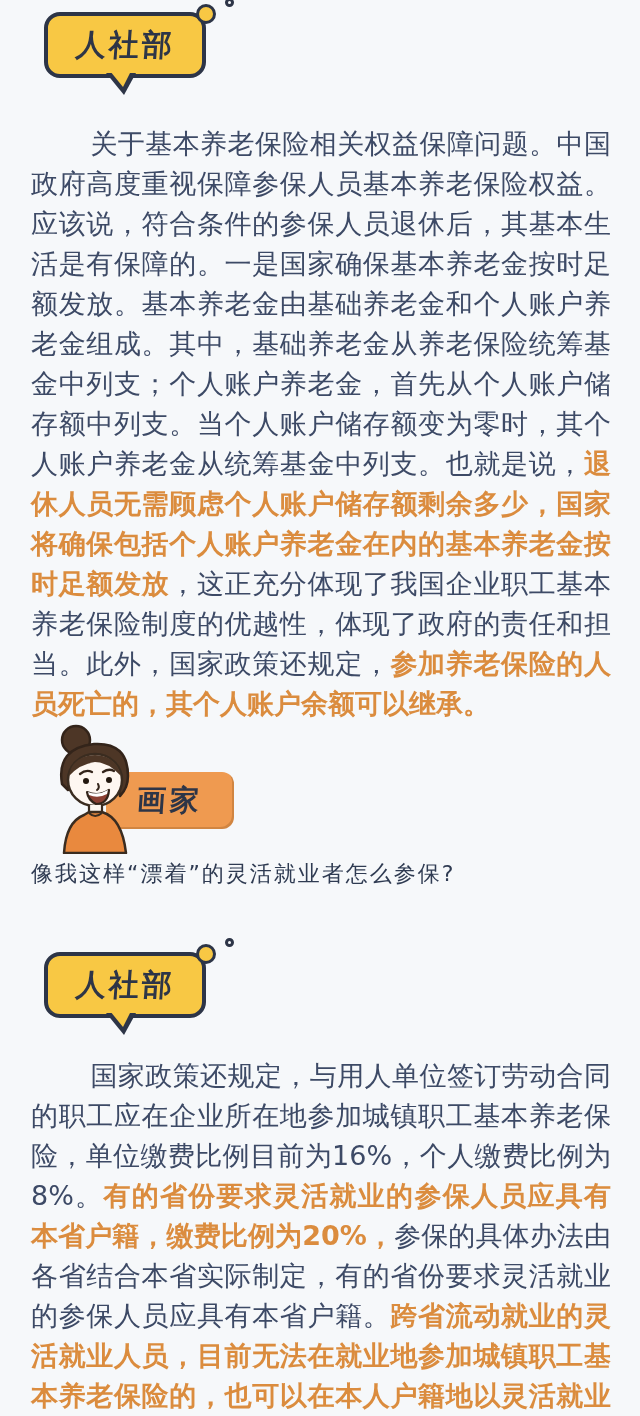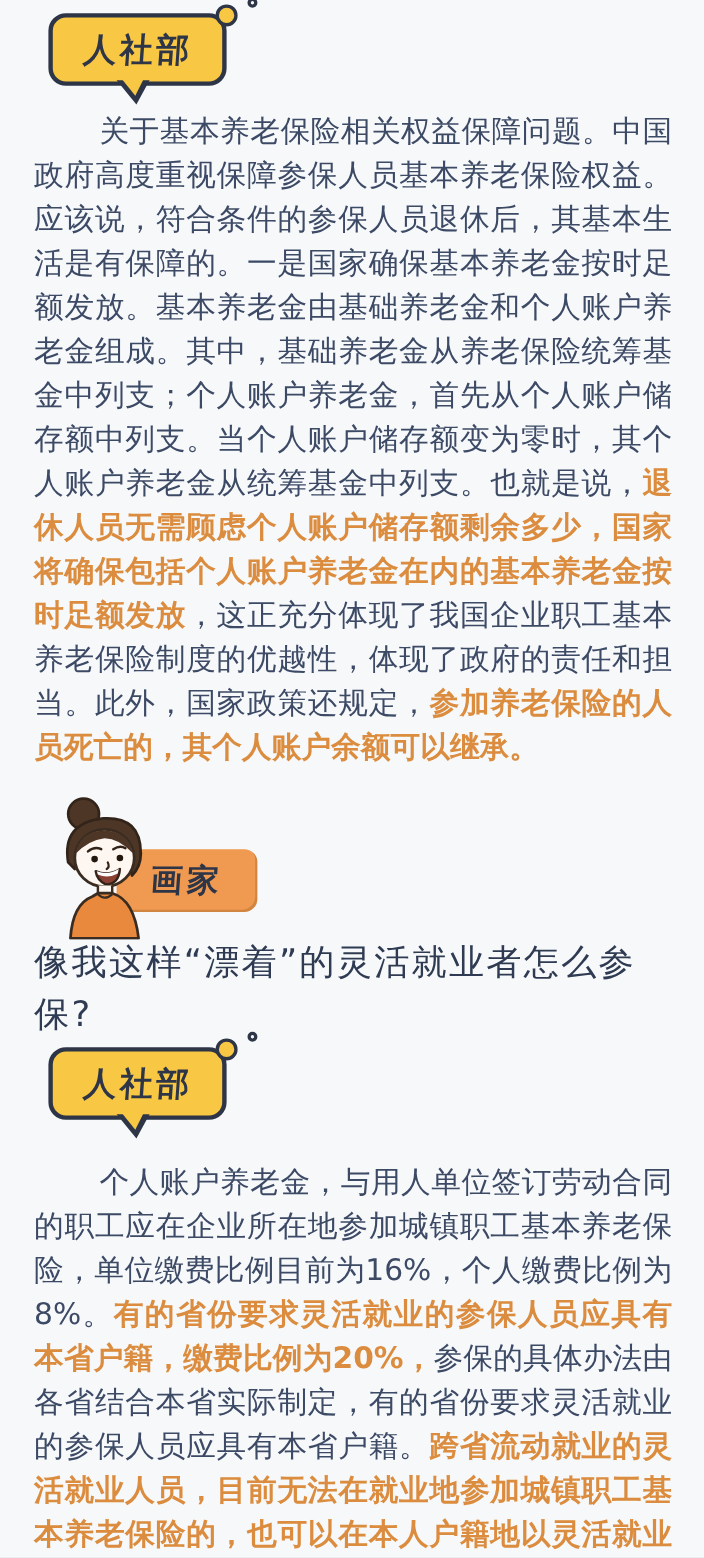--- a/index.html
+++ b/index.html
@@ -78,21 +78,21 @@
     position: absolute;
     left: 31px;
     width: 580px;
     font-size: 27px;
     line-height: 40px;
     color: var(--body-text);
     text-align: justify;
     text-indent: 2.2em;
     letter-spacing: 0px;
   }
-  .answer-1 { top: 100px; }
+  .answer-1 { top: 124px; }
   .answer-2 { top: 1056px; }
   .answer .hl { color: var(--orange); font-weight: bold; }
 
   
   .painter-badge {
     position: absolute;
     left: 106px; top: 772px;
     width: 128px; height: 57px;
     background: var(--painter-orange);
     border-radius: 12px;
@@ -107,21 +107,21 @@
     letter-spacing: 4px;
     transform: skewX(-4deg);
   }
   .avatar { position: absolute; left: 44px; top: 722px; z-index: 2; }
 
   
   .question {
     position: absolute;
     left: 31px; top: 850px;
     width: 590px;
-    font-size: 32px;
+    font-size: 22px;
     line-height: 48px;
     color: #2F3B52;
     letter-spacing: 2px;
   }
 </style>
 </head>
 <body>
 
 <div class="page">
 
@@ -175,15 +175,15 @@
   <div class="ministry-badge badge-2">
     <div class="bubble">
       <span class="bubble-label">人社部</span>
       <span class="tail-border"></span>
       <span class="tail-fill"></span>
       <span class="dot-big"></span>
       <span class="dot-small"></span>
     </div>
   </div>
 
-  <p class="answer answer-2"><span class="plain">个人账户养老金，与用人单位签订劳动合同的职工应在企业所在地参加城镇职工基本养老保险，单位缴费比例目前为16%，个人缴费比例为8%。</span><span class="hl">有的省份要求灵活就业的参保人员应具有本省户籍，缴费比例为20%，</span><span class="plain">参保的具体办法由各省结合本省实际制定，有的省份要求灵活就业的参保人员应具有本省户籍。</span><span class="hl">跨省流动就业的灵活就业人员，目前无法在就业地参加城镇职工基本养老保险的，也可以在本人户籍地以灵活就业人员的身份参</span></p>
+  <p class="answer answer-2"><span class="plain">国家政策还规定，与用人单位签订劳动合同的职工应在企业所在地参加城镇职工基本养老保险，单位缴费比例目前为16%，个人缴费比例为8%。</span><span class="hl">有的省份要求灵活就业的参保人员应具有本省户籍，缴费比例为20%，</span><span class="plain">参保的具体办法由各省结合本省实际制定，有的省份要求灵活就业的参保人员应具有本省户籍。</span><span class="hl">跨省流动就业的灵活就业人员，目前无法在就业地参加城镇职工基本养老保险的，也可以在本人户籍地以灵活就业人员的身份参</span></p>
 
 </div>
 
 </body></html>

